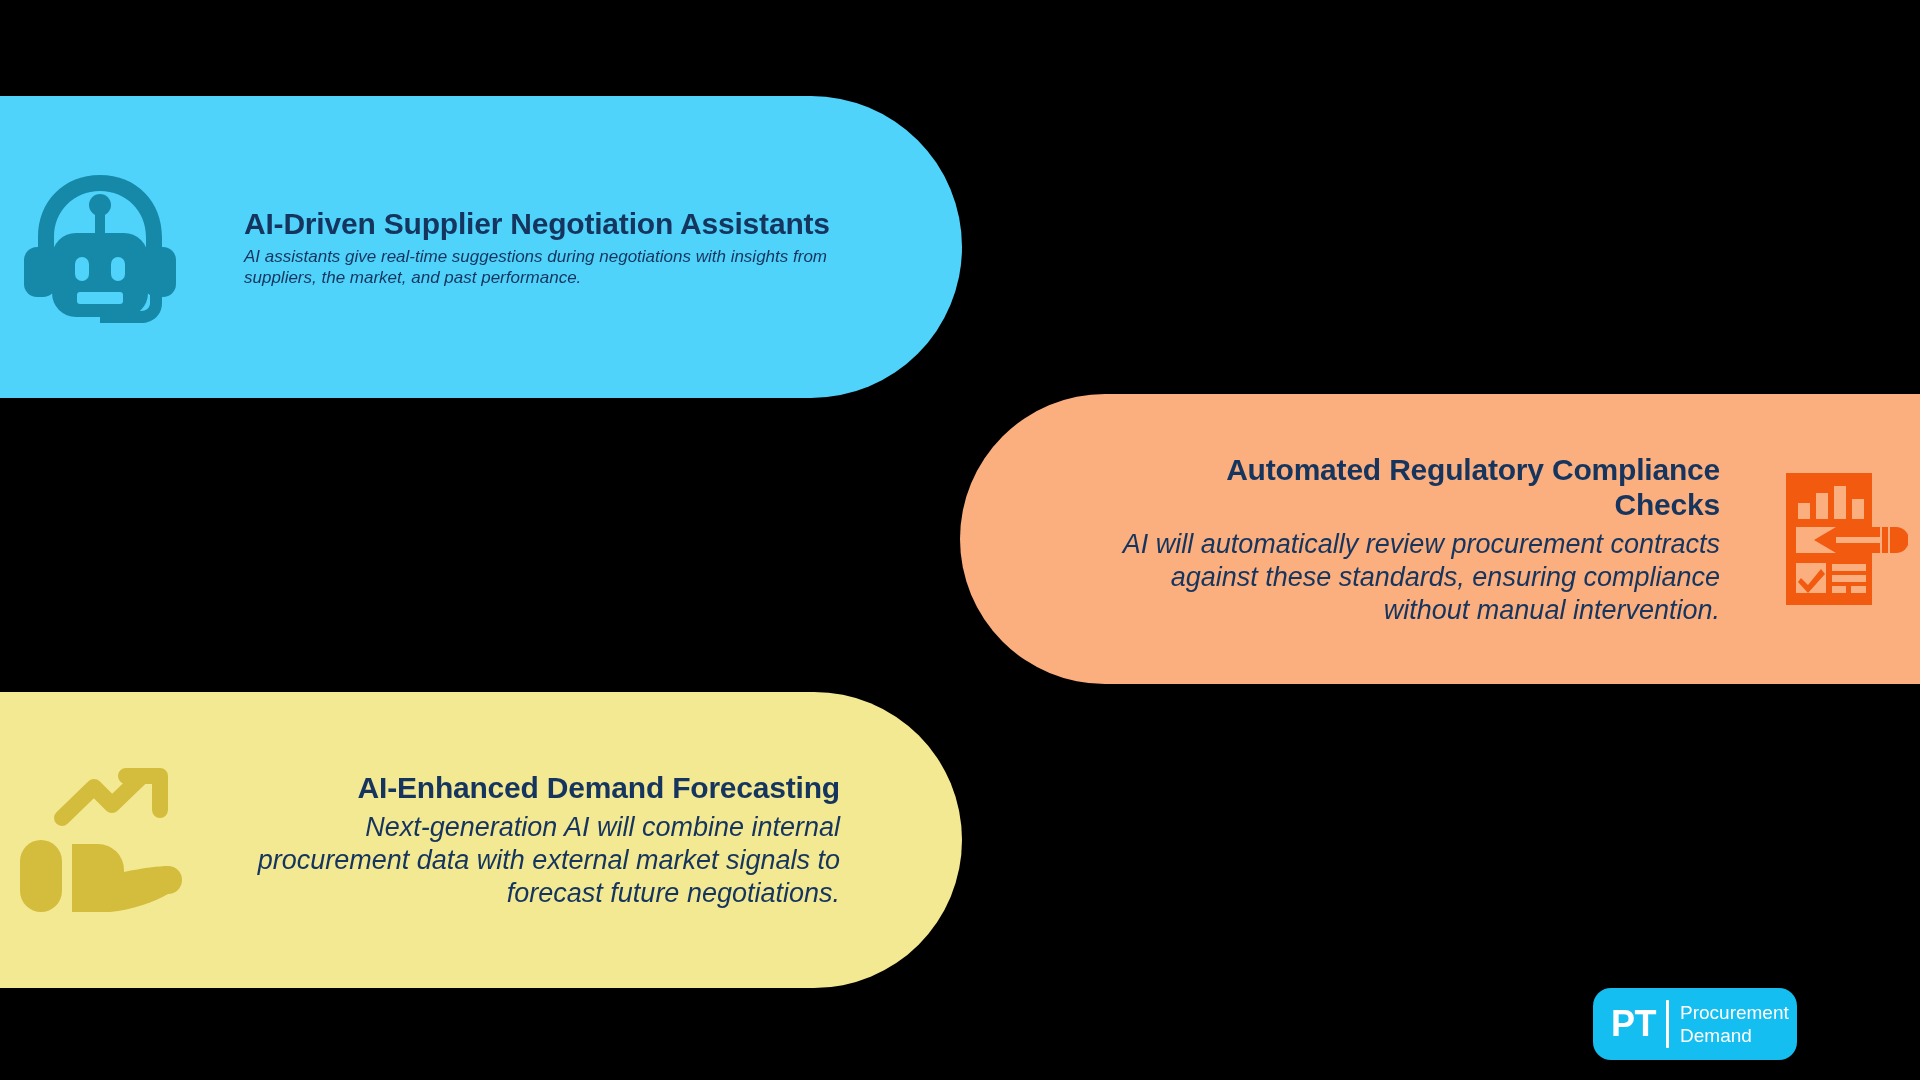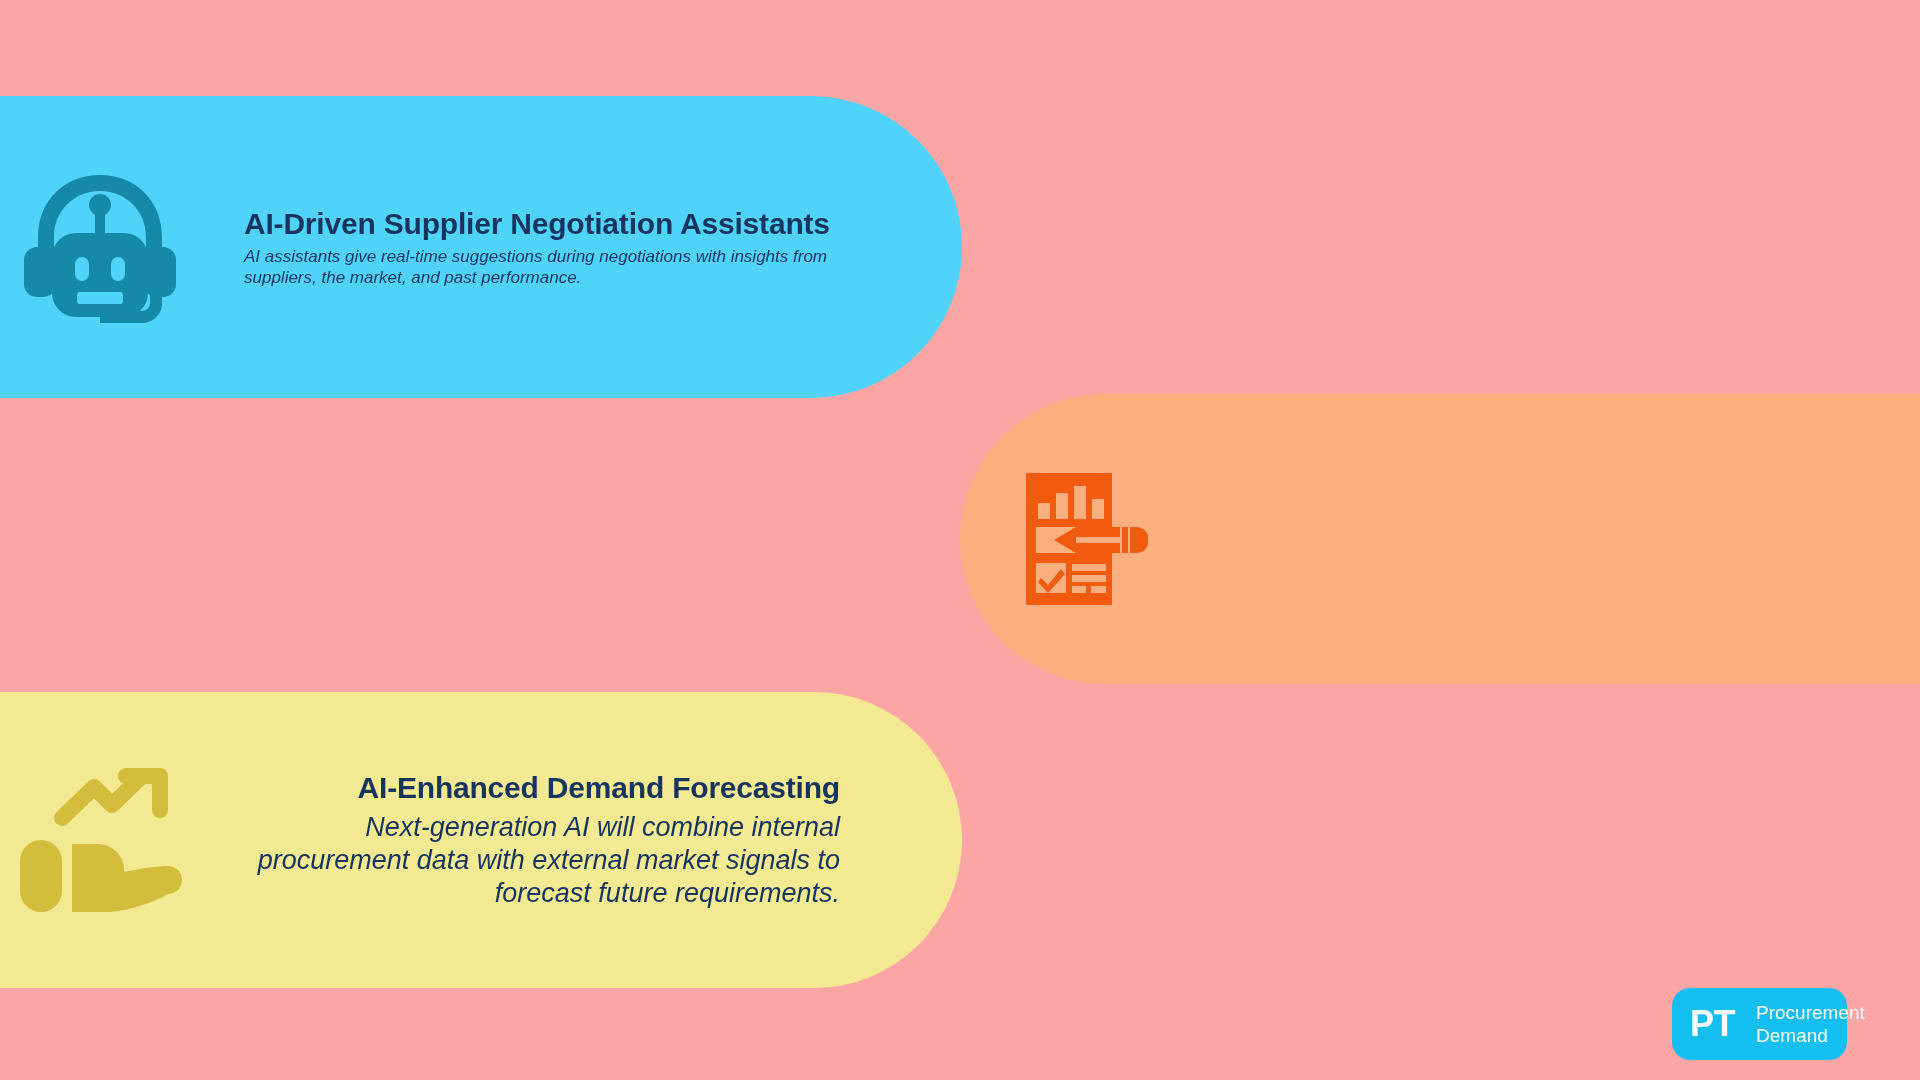--- a/index.html
+++ b/index.html
@@ -11,21 +11,21 @@
     width: 1920px;
     height: 1080px;
     position: relative;
     overflow: hidden;
     font-family: "Liberation Sans", "DejaVu Sans", sans-serif;
   }
 
   .canvas {
     position: absolute;
     inset: 0;
-    background: #fca5a5;
+    background: #000000;
   }
 
   
   .card {
     position: absolute;
     display: flex;
     align-items: center;
     box-sizing: border-box;
   }
 
@@ -105,23 +105,23 @@
 
   
   .card-yellow .icon-slot { width: 168px; height: 160px; margin-left: 14px; }
   .card-yellow .text-slot { margin-left: 58px; width: 600px; text-align: right; }
   .card-yellow .card-title { font-size: 30px; }
   .card-yellow .card-body  { font-size: 27px; }
 
   
   .logo {
     position: absolute;
-    left: 1672px;
+    left: 1593px;
     top: 988px;
-    width: 175px;
+    width: 204px;
     height: 72px;
     background: #14BEF0;
     border-radius: 18px;
     display: flex;
     align-items: center;
     box-sizing: border-box;
     padding-left: 18px;
   }
   .logo-pt {
     color: #ffffff;
@@ -181,20 +181,24 @@
         </g>
       </svg>
     </div>
     <div class="text-slot">
       <div class="card-title">AI-Driven Supplier Negotiation Assistants</div>
       <div class="card-body">AI assistants give real-time suggestions during negotiations with insights from suppliers, the market, and past performance.</div>
     </div>
   </div>
 
   <div class="card card-orange">
+    <div class="text-slot">
+      <div class="card-title">Automated Regulatory Compliance Checks</div>
+      <div class="card-body">AI will automatically review procurement contracts against these standards, ensuring compliance without manual intervention.</div>
+    </div>
     <div class="icon-slot">
       <svg viewBox="0 0 130 140" width="130" height="140" aria-hidden="true">
         <g>
 
           <rect x="8" y="4" width="86" height="132" fill="#F15A0F"></rect>
 
           <rect x="20" y="34" width="12" height="16" fill="#FBAE7E"></rect>
           <rect x="38" y="24" width="12" height="26" fill="#FBAE7E"></rect>
           <rect x="56" y="17" width="12" height="33" fill="#FBAE7E"></rect>
           <rect x="74" y="30" width="12" height="20" fill="#FBAE7E"></rect>
@@ -231,21 +235,21 @@
           <path d="M112 8 L146 8 A8 8 0 0 1 154 16 L154 50 A8 8 0 0 1 138 50 L138 24 L112 24 A8 8 0 0 1 112 8 Z"></path>
 
           <rect x="6" y="80" width="42" height="72" rx="21"></rect>
 
           <path d="M58 84 L84 84 A26 26 0 0 1 110 110 L110 112 C128 108 146 106 154 106 A14 14 0 0 1 154 134 C140 142 118 150 96 152 L58 152 Z"></path>
         </g>
       </svg>
     </div>
     <div class="text-slot">
       <div class="card-title">AI-Enhanced Demand Forecasting</div>
-      <div class="card-body">Next-generation AI will combine internal procurement data with external market signals to forecast future requirements.</div>
+      <div class="card-body">Next-generation AI will combine internal procurement data with external market signals to forecast future negotiations.</div>
     </div>
   </div>
 
   <div class="logo">
     <span class="logo-pt">PT</span>
     <span class="logo-divider"></span>
     <span class="logo-words">
       <span class="logo-word">Procurement</span>
       <span class="logo-word">Demand</span>
     </span>

